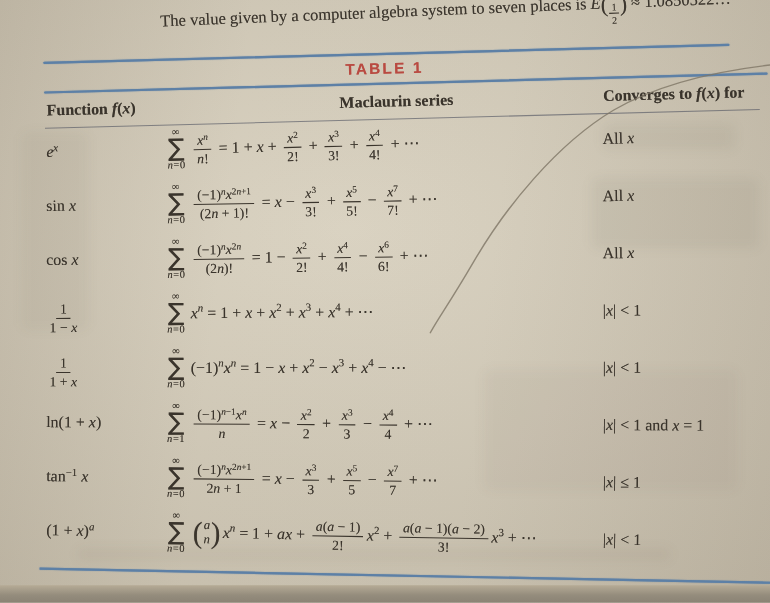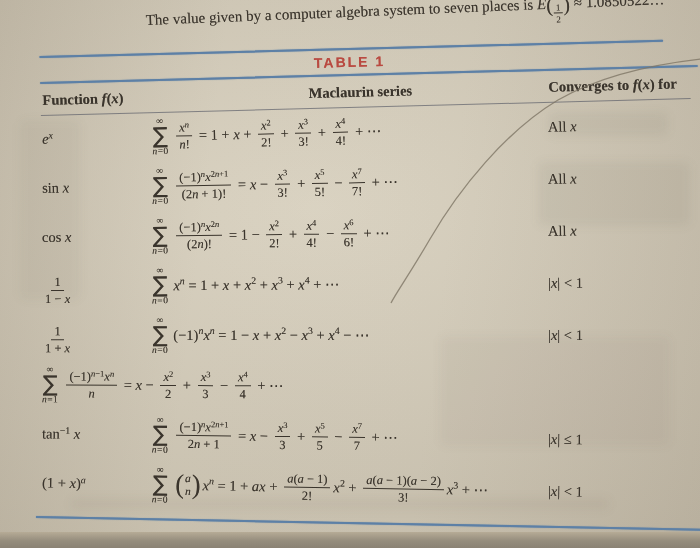--- a/index.html
+++ b/index.html
@@ -260,20 +260,21 @@
           <span class="msup">2</span>
           <span class="mtxt"> − <i>x</i></span>
           <span class="msup">3</span>
           <span class="mtxt"> + <i>x</i></span>
           <span class="msup">4</span>
           <span class="mtxt"> − ⋯</span>
         </div>
         <div class="conv">|<i>x</i>| &lt; 1</div>
       </div>
       <div class="trow" style="transform: rotate(0.3deg);">
+        <div class="fn"><span class="mtxt">ln(1 + <i>x</i>)</span></div>
         <div class="ser">
           <span class="msum">
             <span class="lim">∞</span>
             <span class="sig">∑</span>
             <span class="lim"><i>n</i>=1</span>
           </span>
           <span class="mfrac">
             <span class="num"><span class="mtxt">(−1)</span><span class="msup"><i>n</i>−1</span><span class="mtxt"><i>x</i></span><span class="msup"><i>n</i></span></span>
             <span class="den"><span class="mtxt"><i>n</i></span></span>
           </span>
@@ -287,20 +288,21 @@
             <span class="num"><span class="mtxt"><i>x</i></span><span class="msup">3</span></span>
             <span class="den"><span class="mtxt">3</span></span>
           </span>
           <span class="mtxt"> − </span>
           <span class="mfrac">
             <span class="num"><span class="mtxt"><i>x</i></span><span class="msup">4</span></span>
             <span class="den"><span class="mtxt">4</span></span>
           </span>
           <span class="mtxt"> + ⋯</span>
         </div>
+        <div class="conv">|<i>x</i>| &lt; 1 and <i>x</i> = 1</div>
       </div>
       <div class="trow" style="transform: rotate(0.63deg);">
         <div class="fn"><span class="mtxt">tan</span><span class="msup">−1</span><span class="mtxt"> <i>x</i></span></div>
         <div class="ser">
           <span class="msum">
             <span class="lim">∞</span>
             <span class="sig">∑</span>
             <span class="lim"><i>n</i>=0</span>
           </span>
           <span class="mfrac">

